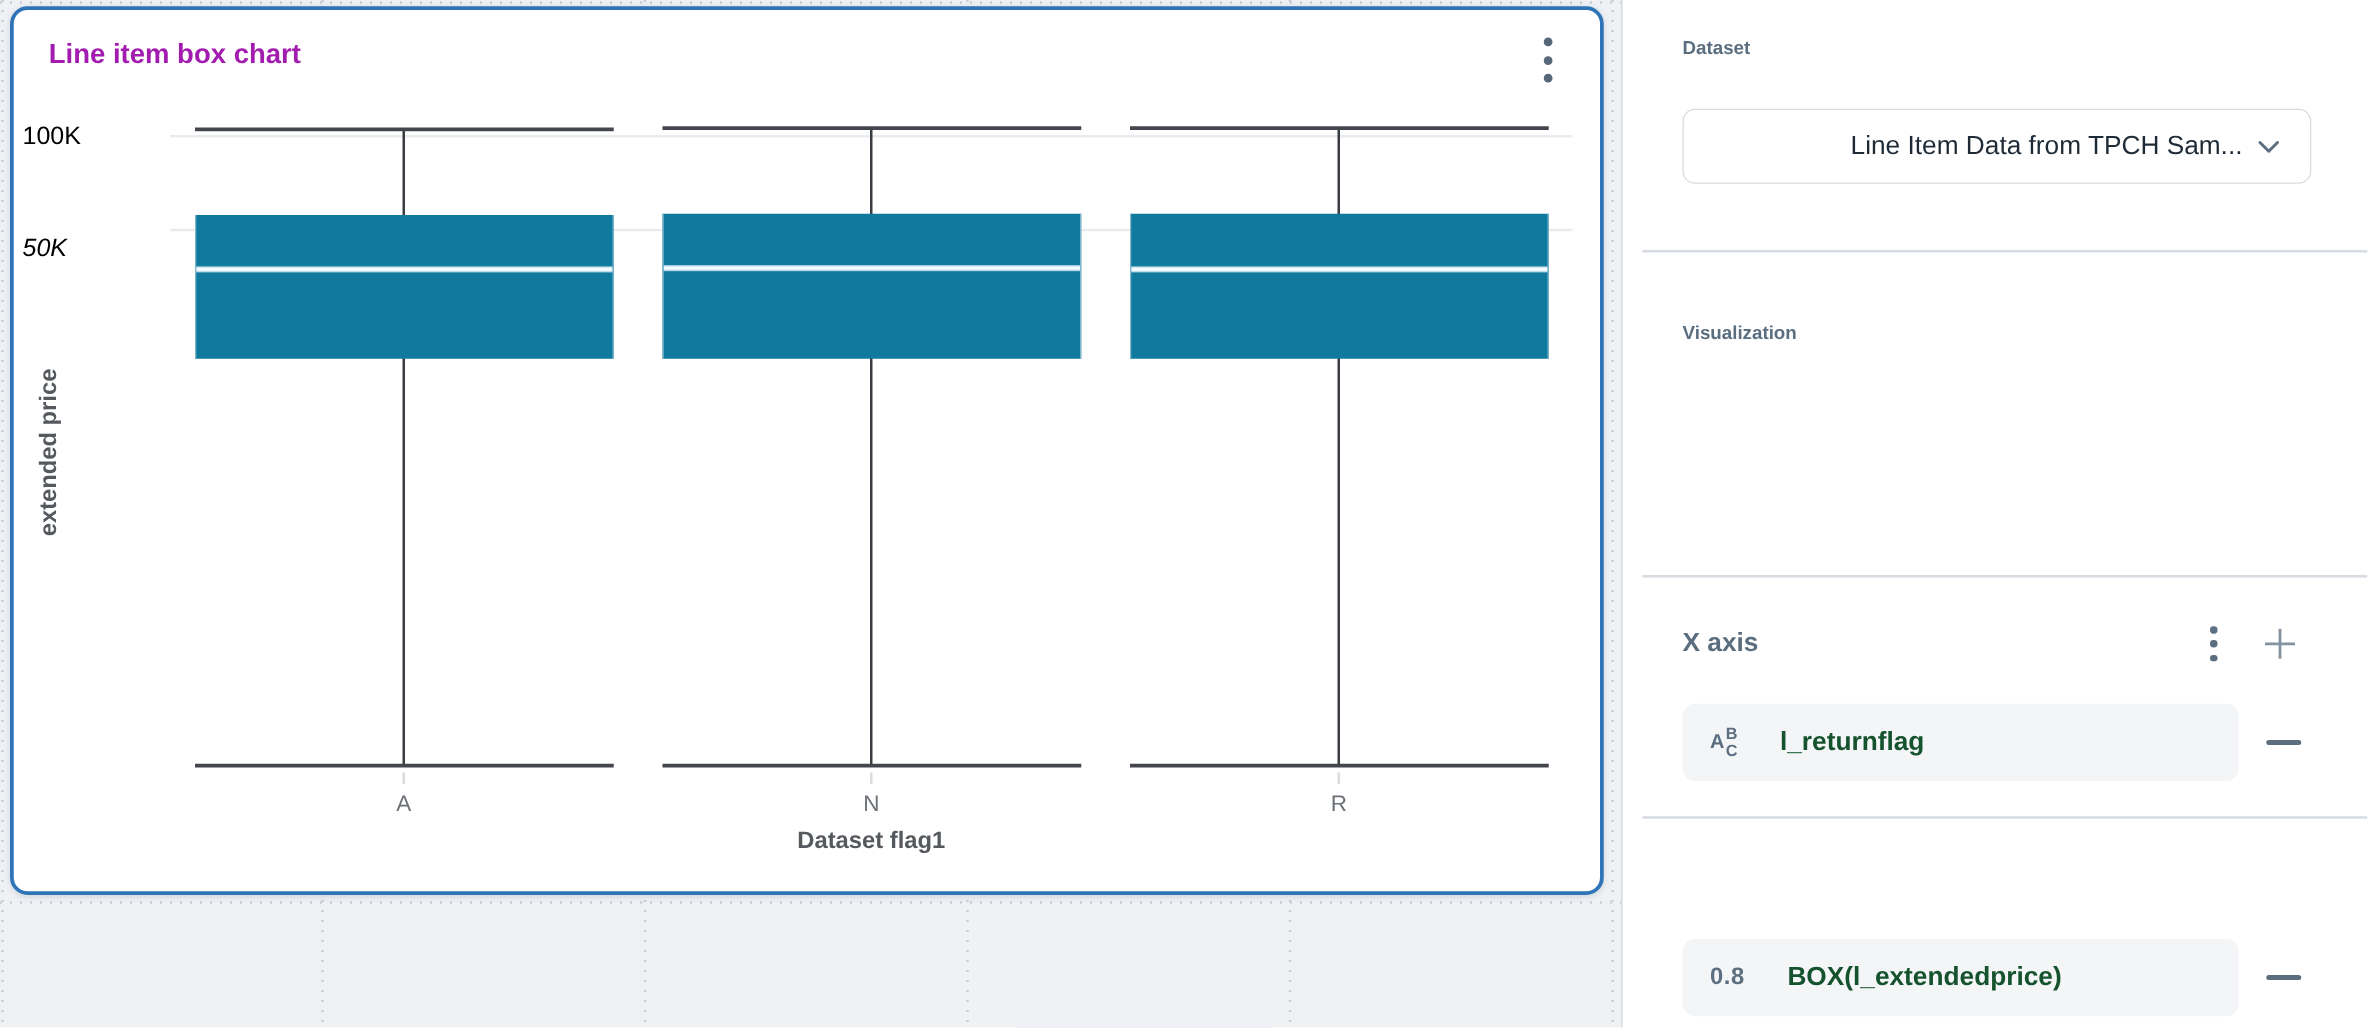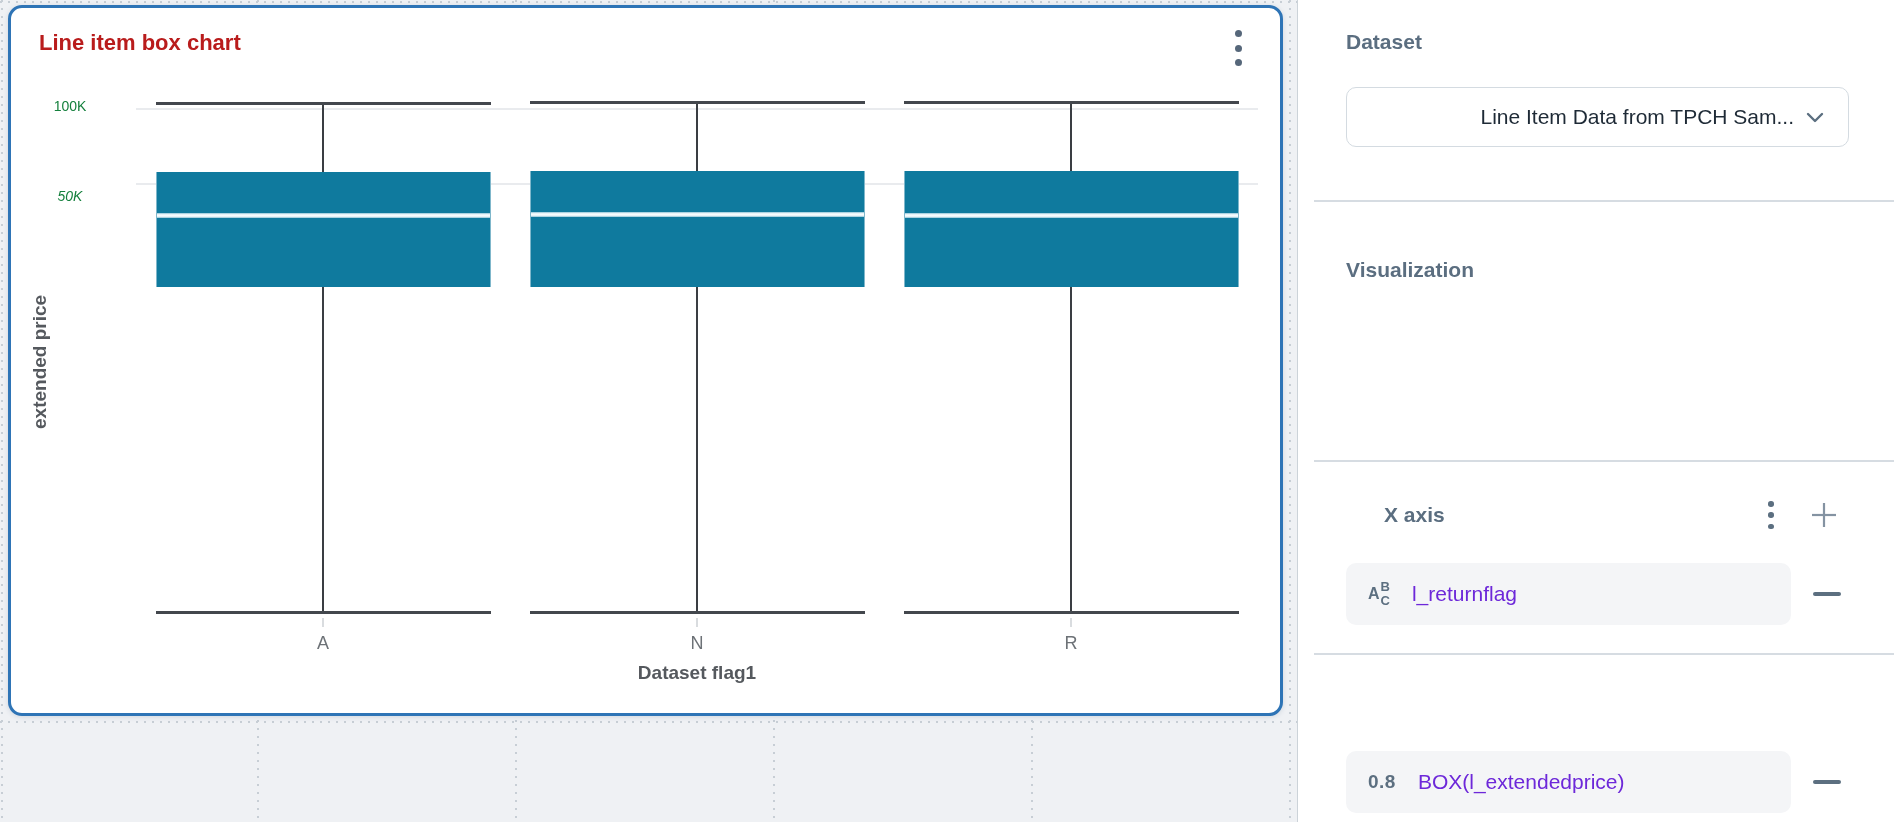--- a/index.html
+++ b/index.html
@@ -11,72 +11,72 @@
   .dashboard { position:absolute; left:0; top:0; width:1297px; height:822px; background:#eff1f4; }
   .vgrid { position:absolute; top:0; width:2px; height:822px;
     background:repeating-linear-gradient(to bottom,#c7ced5 0 2px,transparent 2px 8px); }
   .hgrid { position:absolute; left:0; width:1297px; height:2px;
     background:repeating-linear-gradient(to right,#c7ced5 0 2px,transparent 2px 8px); }
 
   
   .card { position:absolute; left:8px; top:5px; width:1275px; height:711px;
     background:#ffffff; border:3px solid #2e74b6; border-radius:14px;
     box-shadow:0 1px 5px rgba(35,70,110,.15); }
-  .card-title { position:absolute; left:28px; top:22px; font-size:22px; font-weight:bold; color:#b91c1c; }
+  .card-title { position:absolute; left:28px; top:22px; font-size:22px; font-weight:bold; color:#a21caf; }
   .card-kebab { position:absolute; right:32px; top:22px; width:20px; height:36px;
     display:flex; flex-direction:column; align-items:center; justify-content:space-between; cursor:pointer; }
   .card-kebab i { width:7px; height:7px; border-radius:50%; background:#56677a; }
 
   .plot { position:absolute; left:125px; top:0; width:1122px; height:668px; }
   .gridline { position:absolute; left:0; width:100%; height:2px; background:#e9ebee; }
-  .ytick { position:absolute; left:-118px; width:104px; text-align:center;
-    font-size:14px; color:#15803d; }
+  .ytick { position:absolute; left:-118px; width:104px; text-align:left;
+    font-size:20px; color:#000000; }
   .whisker { position:absolute; width:2px; background:#3a3e43; }
   .cap { position:absolute; height:3px; background:#43474d; }
   .bxbox { position:absolute; background:#0f7a9e; border-left:1px solid #7fb7cb; border-right:1px solid #7fb7cb; }
   .median { position:absolute; height:5px;
     background:linear-gradient(to bottom,#8fc3d6,#f7fcfe 35%,#f7fcfe 65%,#8fc3d6); }
   .xtick { position:absolute; width:2px; height:9px; background:#d9dcdf; }
   .cat-label { position:absolute; width:60px; text-align:center; font-size:18px; color:#6d7277; }
   .x-axis-label { position:absolute; left:0; width:100%; text-align:center;
     font-size:19px; font-weight:bold; color:#55595e; }
   .y-axis-label { position:absolute; left:14px; top:101px; height:506px; width:30px;
     display:flex; align-items:center; justify-content:center;
     writing-mode:vertical-rl; transform:rotate(180deg);
     font-size:19px; font-weight:bold; color:#55595e; }
 
   
   .panel { position:absolute; left:1297px; top:0; width:597px; height:822px;
     background:#ffffff; border-left:1px solid #ccd3d9; }
-  .sec-label { position:absolute; left:48px; font-size:21px; font-weight:bold; color:#5b6e80; }
+  .sec-label { position:absolute; left:48px; font-size:15px; font-weight:bold; color:#5b6e80; }
   .divider { position:absolute; left:16px; right:0; height:1.5px; background:#d6dce2; }
   .select { position:absolute; left:48px; width:503px; height:60px; background:#fff;
     border:1.5px solid #d4dbe1; border-radius:10px; display:flex; align-items:center;
     padding:0 24px 0 30px; cursor:pointer; }
   .select .val { font-size:21px; color:#1e2a36; flex:1; white-space:nowrap; overflow:hidden;text-align:right; }
   .chev { flex:none; margin-left:12px; }
   .viz-icon { flex:none; margin-right:16px; width:42px; height:42px; }
 
   .cb-row { position:absolute; left:48px; top:396px; height:34px; display:flex; align-items:center; }
   .cbox { width:34px; height:34px; border-radius:9px; border:2px solid #ccd6de; background:#fff;
     display:flex; align-items:center; justify-content:center; cursor:pointer; }
   .cbox.checked { background:#2b79b9; border-color:#2b79b9; }
   .cb-label { font-size:21px; font-weight:600; color:#16202b; margin:0 22px 0 17px; }
 
   .sec-header { position:absolute; left:48px; right:56px; height:30px;
-    display:flex; align-items:center; justify-content:space-between;margin-left:38px; }
+    display:flex; align-items:center; justify-content:space-between; }
   .sec-header .hlabel { font-size:21px; font-weight:bold; color:#5b6e80; }
   .hicons { display:flex; align-items:center; gap:34px; }
   .mini-kebab { width:10px; height:28px; display:flex; flex-direction:column;
     align-items:center; justify-content:space-between; cursor:pointer; }
   .mini-kebab i { width:5.5px; height:5.5px; border-radius:50%; background:#5c6f80; }
 
   .pill { position:absolute; left:48px; width:445px; height:62px; background:#f4f5f7;
     border-radius:10px; display:flex; align-items:center; padding:0 20px 0 22px; cursor:pointer; }
-  .pill .ptext { font-size:21px; font-weight:normal; color:#6d28d9; margin-left:22px; white-space:nowrap; }
+  .pill .ptext { font-size:21px; font-weight:bold; color:#14532d; margin-left:34px; white-space:nowrap; }
   .minus { position:absolute; left:515px; width:28px; height:4px; border-radius:2px;
     background:#5c6f80; cursor:pointer; }
 
   .abc-icon { display:flex; align-items:center; color:#5c6f80; font-weight:bold; }
   .abc-icon .a { font-size:16px; line-height:1; }
   .abc-icon .bc { display:flex; flex-direction:column; font-size:13px; line-height:1.05; margin-left:1px; }
   .num-icon { font-size:19px; font-weight:bold; color:#5c6f80; letter-spacing:.5px; }
 </style>
 </head>
 <body>

